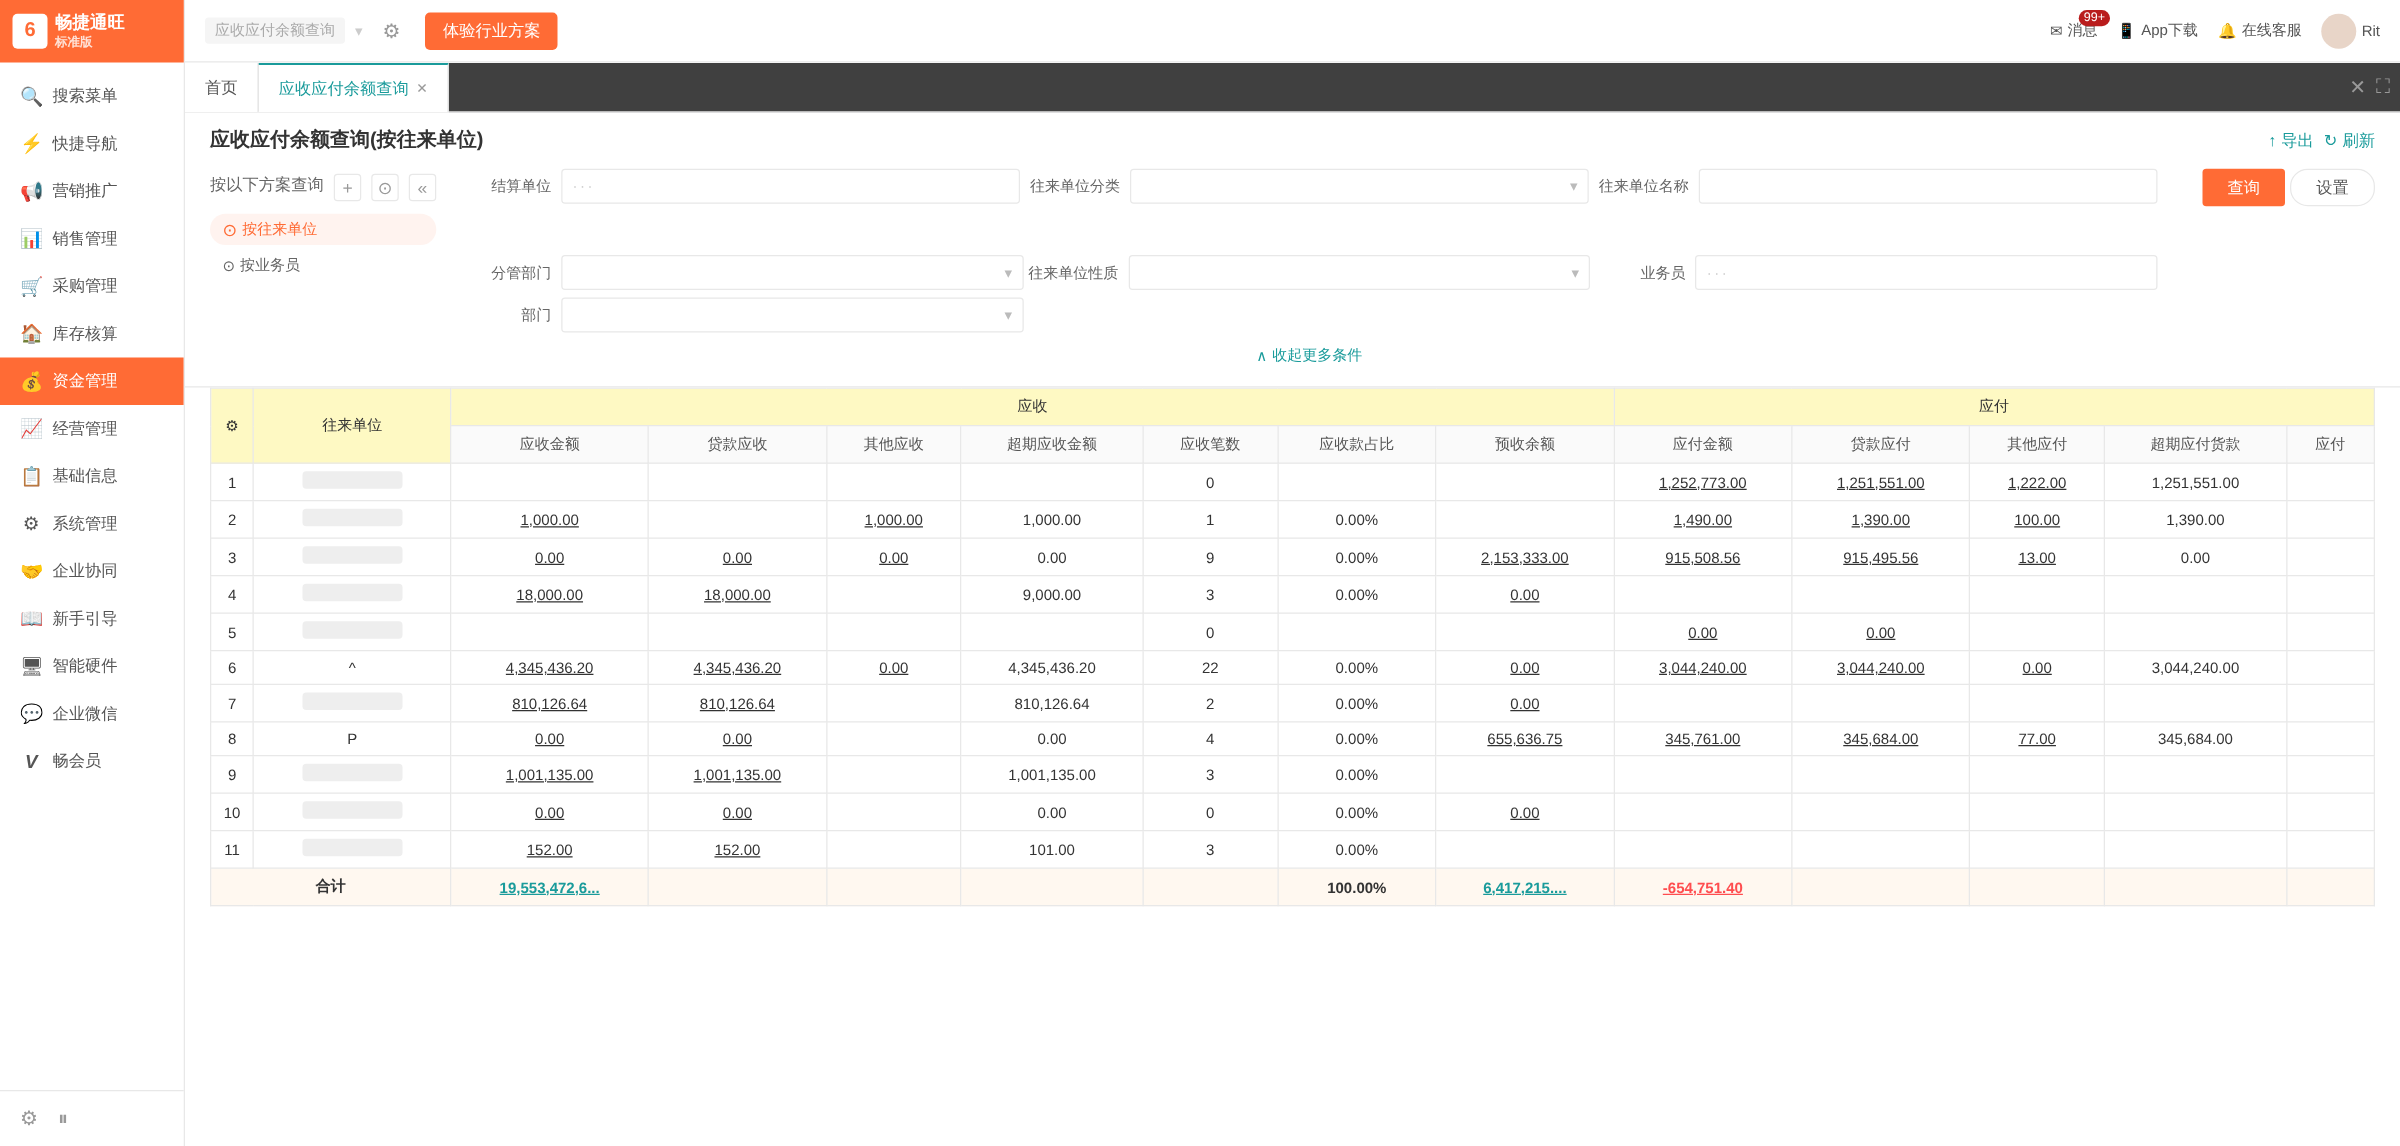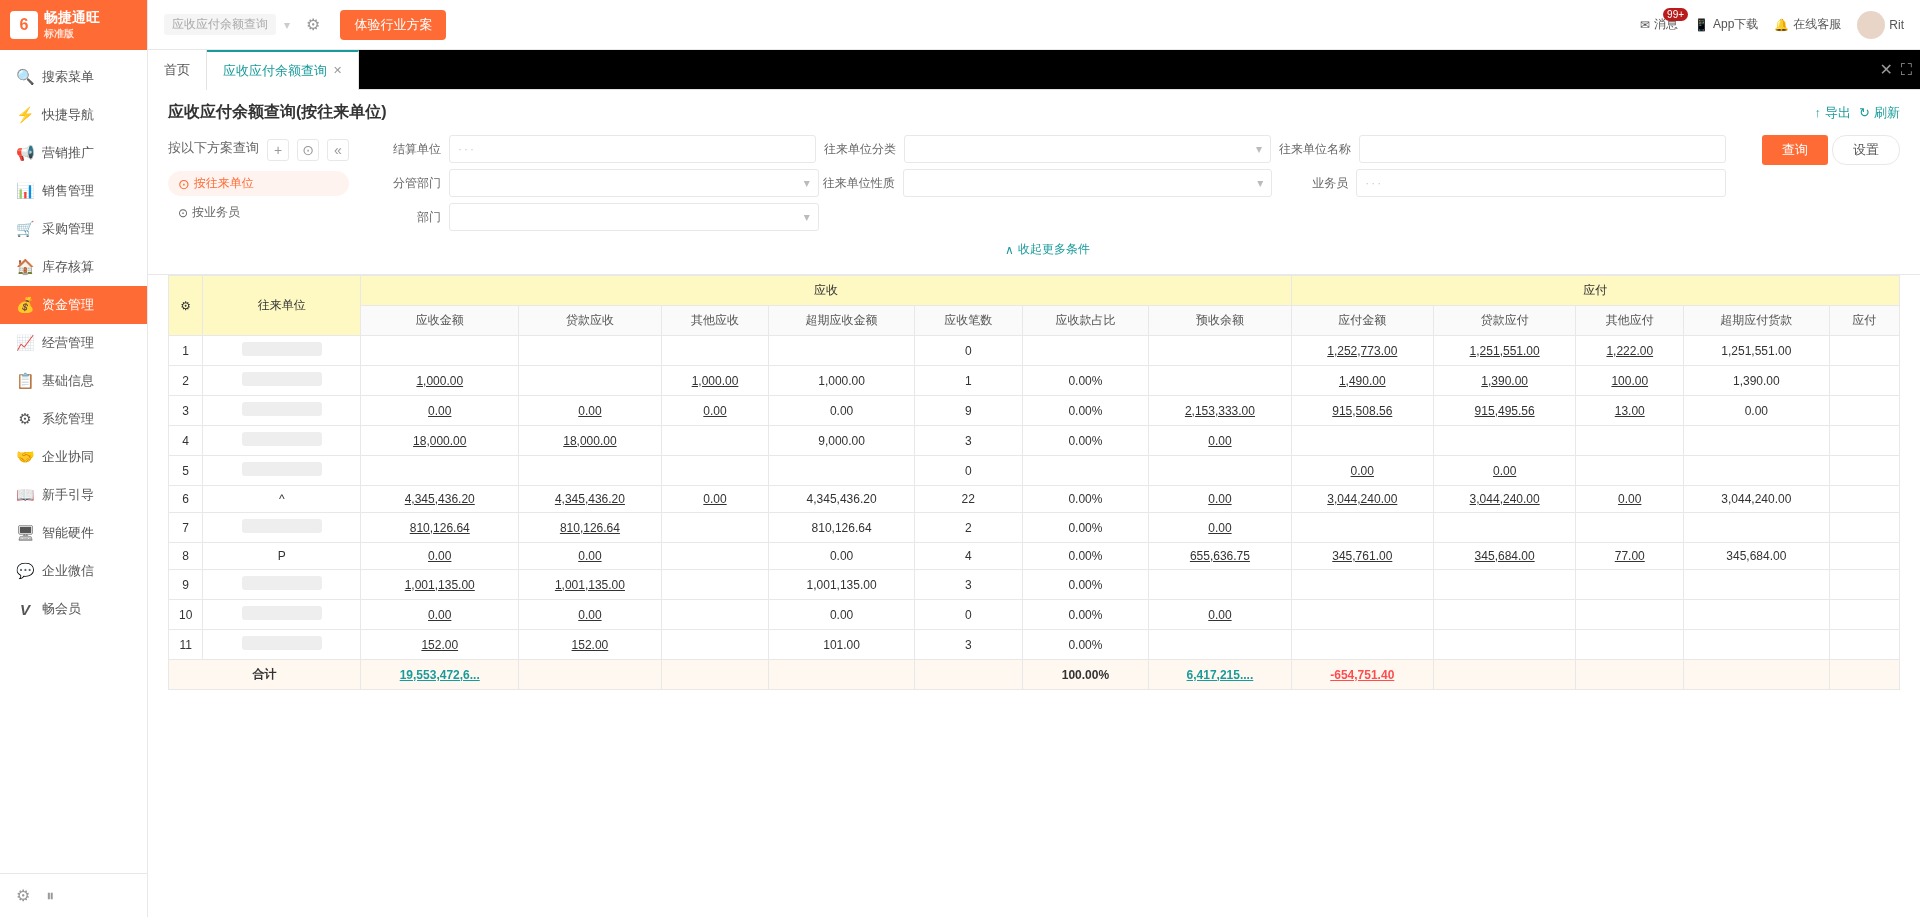--- a/index.html
+++ b/index.html
@@ -55,21 +55,21 @@
     .user-avatar { width: 28px; height: 28px; background: #e8e8e8; border-radius: 50%; }
 
     
     .main-content {
       margin-left: 148px; margin-top: 50px; height: calc(100vh - 50px);
       display: flex; flex-direction: column;
     }
 
     
     .tab-bar {
-      background: #000000; display: flex; align-items: center;
+      background: #404040; display: flex; align-items: center;
       border-bottom: 1px solid #e2e2e2; height: 40px; flex-shrink: 0;
     }
     .tab-item {
       height: 40px; display: flex; align-items: center; padding: 0 16px;
       cursor: pointer; font-size: 13px; color: #555; border-right: 1px solid #e2e2e2;
     }
     .tab-item.active { background: #fff; color: #1a9b9b; border-top: 2px solid #1a9b9b; }
     .tab-item.home { background: #fff; }
     .tab-close { margin-left: 6px; color: #999; font-size: 11px; }
     .tab-right { margin-left: auto; display: flex; align-items: center; padding-right: 8px; gap: 8px; }
@@ -347,21 +347,21 @@
                 </div>
             </div>
             <div class="filter-field">
               <span class="field-label">往来单位名称</span>
               <div class="field-input">
                   <span></span>
                 </div>
             </div>
           </div>
 
-          <div style="display:grid; grid-template-columns:1fr 1fr 1fr; gap:4px; align-items:center;">
+          <div style="display:grid; grid-template-columns:1fr 1fr 1fr; gap:4px; align-items:center;margin-top:35px;">
             <div class="filter-field">
               <span class="field-label">分管部门</span>
               <div class="field-input">
                   <span></span>
                   <span class="arrow">▾</span>
                 </div>
             </div>
             <div class="filter-field">
               <span class="field-label">往来单位性质</span>
               <div class="field-input">

